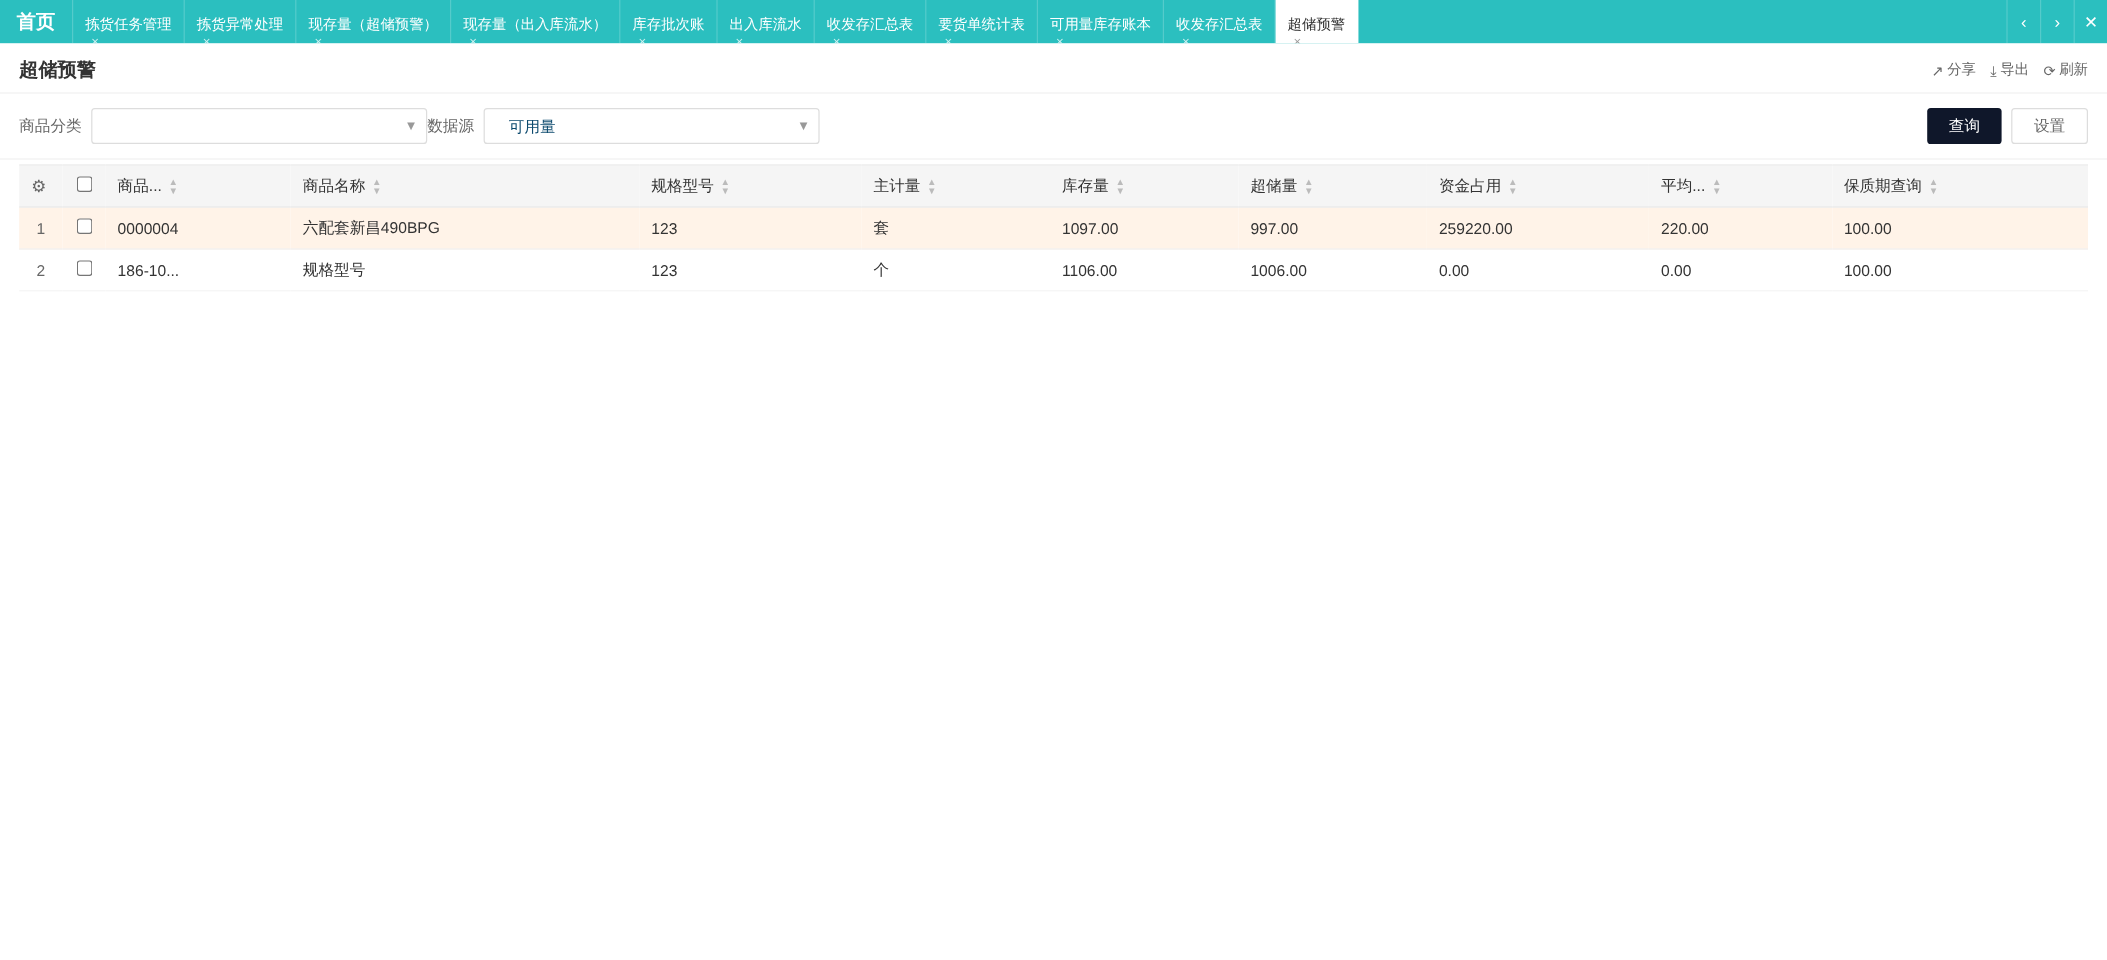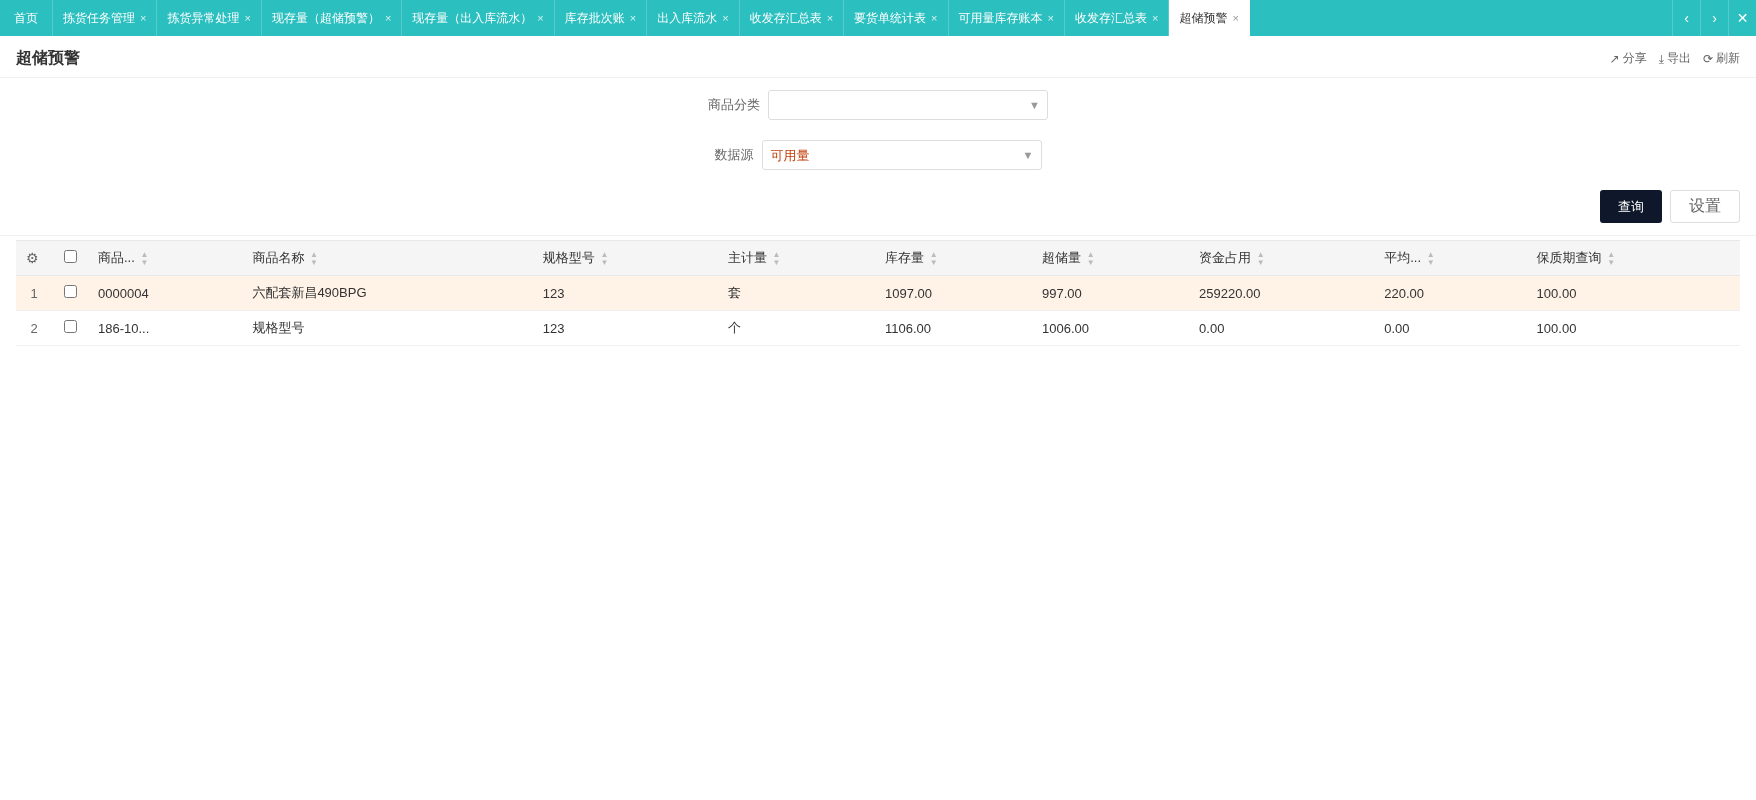--- a/index.html
+++ b/index.html
@@ -9,47 +9,49 @@
     .top-nav {
       display: flex;
       align-items: center;
       background: #2bbfbf;
       height: 36px;
       overflow: hidden;
       padding: 0;
     }
     .nav-tab {
       display: flex;
-      align-items: center;
+      align-items: flex-start;
       padding: 12px 10px;
       height: 100%;
       white-space: nowrap;
       color: #fff;
       font-size: 12px;
       cursor: pointer;
       border-right: 1px solid rgba(255,255,255,0.2);
       position: relative;
+      flex-direction: column;
     }
     .nav-tab.active { background: #fff; color: #333; }
     .nav-tab .close-btn {
       margin-left: 5px;
       font-size: 11px;
       color: rgba(255,255,255,0.8);
       cursor: pointer;
     }
     .nav-tab.active .close-btn { color: #999; }
     .nav-home {
       padding: 0 14px;
       color: #fff;
-      font-size: 12px;
+      font-size: 16px;
       cursor: pointer;
       height: 100%;
       display: flex;
       align-items: center;
       border-right: 1px solid rgba(255,255,255,0.2);
+      font-weight: bold;
     }
     .nav-arrows {
       margin-left: auto;
       display: flex;
       align-items: center;
       height: 100%;
     }
     .nav-arrow-btn {
       width: 28px;
       height: 100%;
@@ -97,31 +99,29 @@
       cursor: pointer;
       font-size: 13px;
     }
     .btn-settings {
       background: #fff;
       color: #666;
       border: 1px solid #ddd;
       padding: 5px 18px;
       border-radius: 3px;
       cursor: pointer;
-      font-size: 16px;
+      font-size: 13px;
     }
 
     
     .filter-row {
       display: flex;
       align-items: center;
       padding: 12px 16px;
-      gap: 20px;
       border-bottom: 1px solid #f0f0f0;
-      flex-direction: column;
     }
     .filter-item {
       display: flex;
       align-items: center;
       gap: 8px;
     }
     .filter-label {
       font-size: 13px;
       color: #666;
       white-space: nowrap;
@@ -129,26 +129,26 @@
     .filter-select-wrapper {
       position: relative;
       display: inline-flex;
       align-items: center;
     }
     .filter-select-wrapper select {
       width: 280px;
       height: 30px;
       border: 1px solid #ddd;
       border-radius: 3px;
-      padding: 0 28px 0 8px;
+      padding: 0 28px 0 20px;
       font-size: 13px;
       appearance: none;
       background: #fff;
       cursor: pointer;
-      color: #c2410c;
+      color: #0c4a6e;
     }
     .filter-select-wrapper .chevron {
       position: absolute;
       right: 8px;
       pointer-events: none;
       color: #999;
       font-size: 11px;
     }
     .filter-buttons {
       margin-left: auto;

